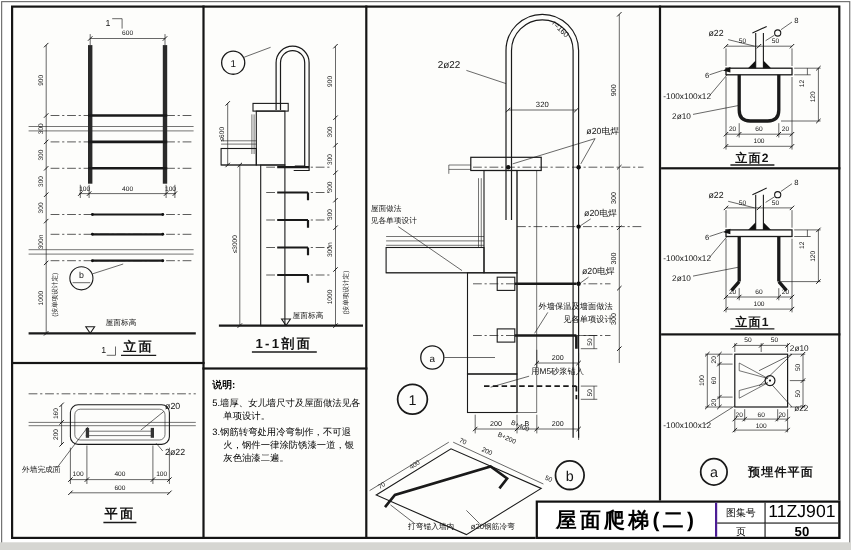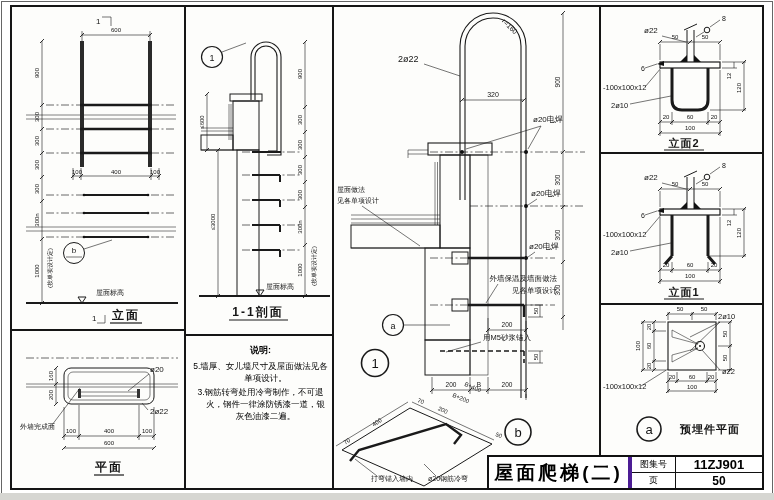--- a/index.html
+++ b/index.html
@@ -20,31 +20,31 @@
   .bar3{stroke:#1a1a1a;stroke-width:3;fill:none;}
   .dd{stroke:#1a1a1a;stroke-width:.65;fill:none;stroke-dasharray:8 2.5 2 2.5;}
   .dsh{stroke:#1a1a1a;stroke-width:1.6;fill:none;stroke-dasharray:5 3;}
   .dim{stroke:#1a1a1a;stroke-width:.6;fill:none;}
   .tk{stroke:#1a1a1a;stroke-width:.9;fill:none;}
   .t6{font-size:6px}.t65{font-size:6.5px}.t7{font-size:7px}.t75{font-size:7.5px}
   .t8{font-size:8px}.t9{font-size:9px}.t13{font-size:13px}
   .mid{text-anchor:middle}.end{text-anchor:end}
   .ttl{font-size:12px;font-weight:bold;letter-spacing:2px;text-anchor:middle}
   .ttl2{font-size:11px;font-weight:bold;letter-spacing:1px;text-anchor:middle}
-  .notes{left:186px;top:336px;width:146px;height:152px;padding:8px 4px 0 7px;box-sizing:border-box;text-align:center;}
+  .notes{left:186px;top:336px;width:146px;height:152px;padding:8px 4px 0 7px;box-sizing:border-box;}
   .nh{font-size:9px;font-weight:bold;margin:0 0 3px 0;}
   .ni{font-size:8.5px;line-height:1.42;margin:0 0 2px 0;padding-left:10px;text-indent:-10px;}
   .tblock{position:absolute;left:487px;top:455px;width:277px;height:35px;border:2px solid #111;
     background:#fff;display:flex;box-sizing:border-box;}
   .tb-title{flex:1;display:flex;align-items:center;justify-content:center;font-size:19px;font-weight:bold;letter-spacing:3px;}
-  .tb-grid{width:134px;border-left:4px solid #4c1d95;display:grid;grid-template-columns:44px 1fr;grid-template-rows:1fr 1fr;box-sizing:border-box;}
+  .tb-grid{width:112px;border-left:2px solid #4c1d95;display:grid;grid-template-columns:44px 1fr;grid-template-rows:1fr 1fr;box-sizing:border-box;}
   .tb-cell{display:flex;align-items:center;justify-content:center;box-sizing:border-box;}
   .tb-lab{font-size:9px;border-right:1.5px solid #111;}
   .tb-r1{border-bottom:1.5px solid #111;}
-  .tb-no{font-size:13px;font-weight:bold;}
+  .tb-no{font-size:16px;font-weight:normal;}
   .tb-pg{font-size:12px;font-weight:bold;}
 </style>
 </head>
 <body>
 
 <svg width="0" height="0" style="position:absolute" aria-hidden="true">
   <defs>
     <pattern id="h1" width="6" height="6" patternTransform="rotate(45)" patternUnits="userSpaceOnUse">
       <line x1="0" y1="0" x2="0" y2="6" stroke="#8a8a8a" stroke-width="1"></line>
     </pattern>

